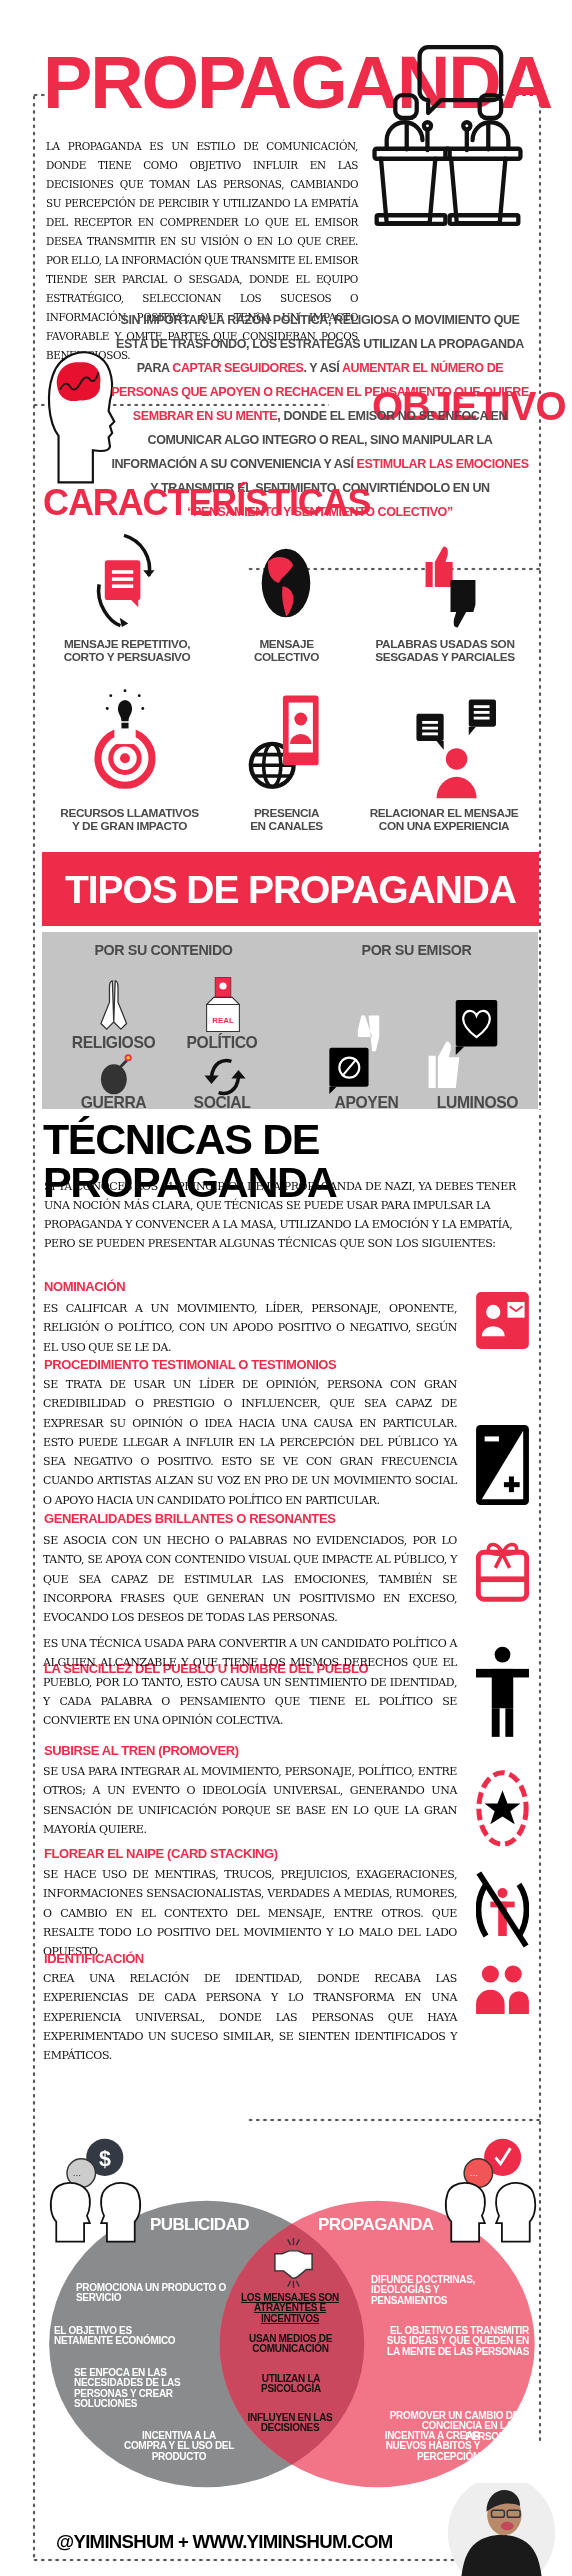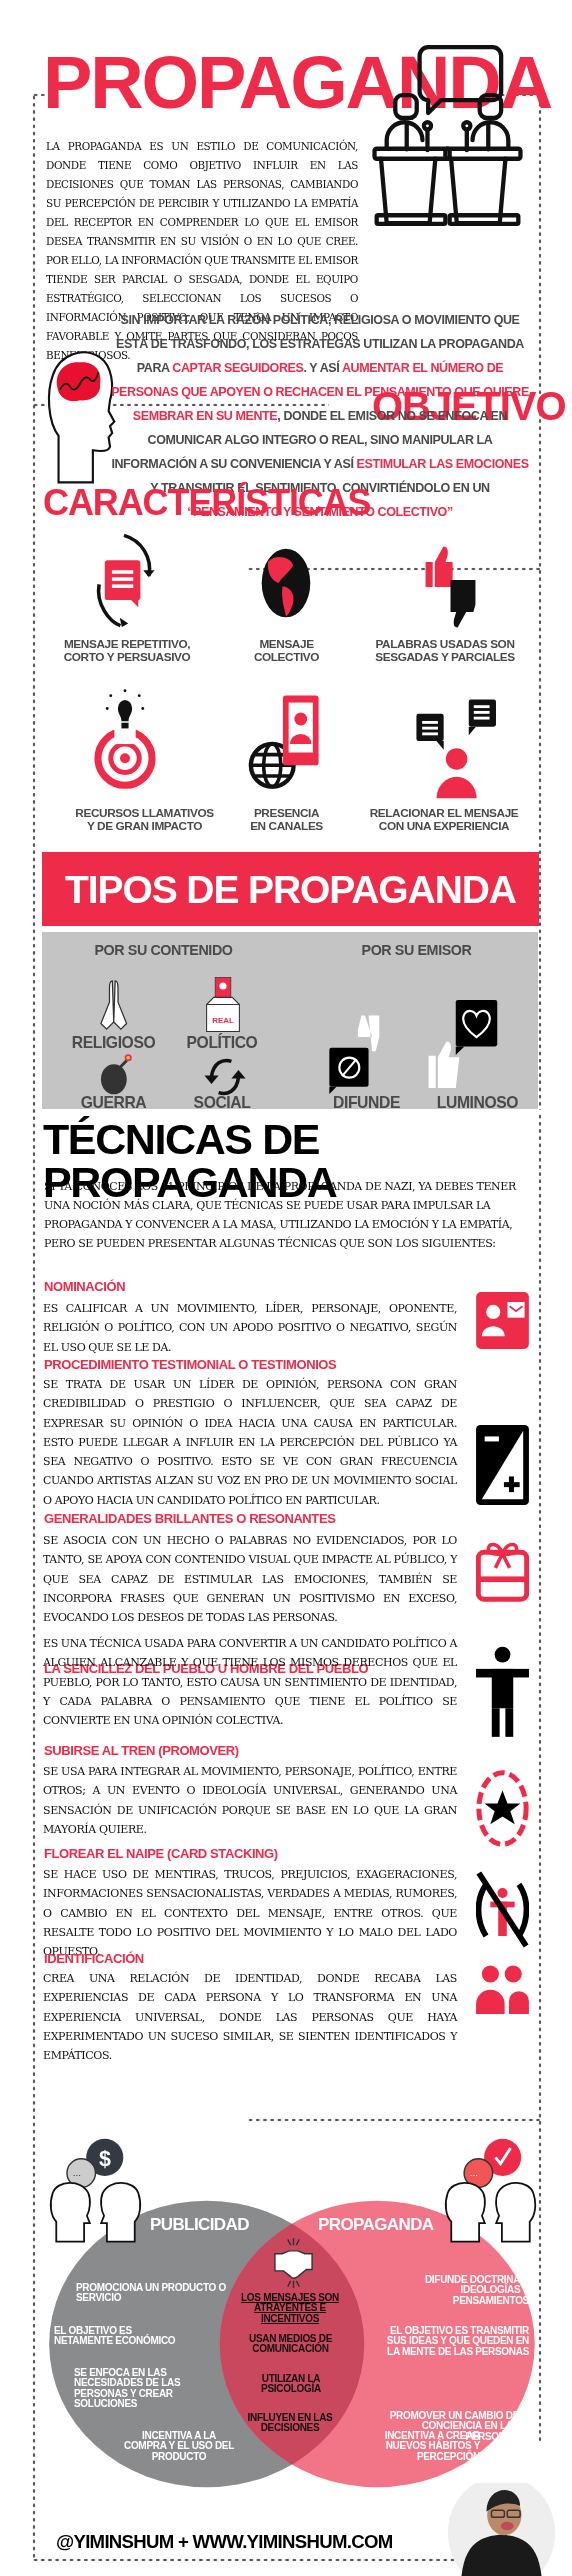--- a/index.html
+++ b/index.html
@@ -138,21 +138,21 @@
     <rect x="10" y="48" width="22" height="4" fill="#fff"></rect>
   <rect x="75" y="2" width="38" height="38" rx="3" fill="#111"></rect>
     <path d="M75 40 l0 12 l10 -12z" fill="#111"></path>
   <rect x="82" y="10" width="22" height="4" fill="#fff"></rect>
     <rect x="82" y="18" width="22" height="4" fill="#fff"></rect>
     <rect x="82" y="26" width="22" height="4" fill="#fff"></rect>
   <circle cx="58" cy="85" r="15" fill="#ef2b4a"></circle>
     <path d="M30 140 a28 30 0 0 1 56 0z" fill="#ef2b4a"></path>
 </svg>
 
-<div class="carac-item" style="left:57px; top:807px; width:175px;">
+<div class="carac-item" style="left:42px; top:807px; width:175px;">
   <div>RECURSOS LLAMATIVOS</div>
   <div>Y DE GRAN IMPACTO</div>
 </div>
 <div class="carac-item" style="left:240px; top:807px; width:93px;">
   <div>PRESENCIA</div>
   <div>EN CANALES</div>
 </div>
 <div class="carac-item" style="left:351px; top:807px; width:186px;">
   <div>RELACIONAR EL MENSAJE</div>
   <div>CON UNA EXPERIENCIA</div>
@@ -206,21 +206,21 @@
     <circle cx="28" cy="78" r="14" fill="none" stroke="#fff" stroke-width="3"></circle>
     <path d="M18 90 l20 -24" stroke="#fff" stroke-width="3"></path>
   </svg>
   <svg class="abs" style="left:132px; top:68px;" width="79" height="93" viewBox="0 0 110 130">
     <rect x="40" y="0" width="58" height="65" rx="3" fill="#000"></rect>
     <path d="M40 65 v12 l12 -12z" fill="#000"></path>
     <path d="M69 52 C50 38 48 28 52 20 C56 13 66 14 69 22 C72 14 82 13 86 20 C90 28 88 38 69 52Z" fill="none" stroke="#fff" stroke-width="3"></path>
     <path d="M2 78 h10 v45 H2z M15 123 V80 l12 -22 c6 0 7 6 6 12 l-3 10 h15 l-5 43z" fill="#fff"></path>
   </svg>
 
-  <div class="type-label" style="left:21.5px; top:162px; width:100px; font-size:15.7px;">DIFUNDE</div>
+  <div class="type-label" style="left:21.5px; top:162px; width:100px; font-size:15.7px;">APOYEN</div>
   <div class="type-label" style="left:129px; top:162px; width:107px; font-size:15.7px;text-align:center;">LUMINOSO</div>
 </div>
 
 <div class="abs title-big" style="left:43px; top:1118px; font-size:43px; color:#000; letter-spacing:-1.4px;">TÉCNICAS DE PROPAGANDA</div>
 
 <div class="abs serif-body" style="left:44px; top:1177px; width:472px; font-size:11px; line-height:19px; text-align:left;">Si ya conoces los 11 principios de la propaganda de Nazi, ya debes tener una noción más clara, que técnicas se puede usar para impulsar la propaganda y convencer a la masa, utilizando la emoción y la empatía, pero se pueden presentar algunas técnicas que son los siguientes:</div>
 
 <div class="tech-head" style="top:1279px;">NOMINACIÓN</div>
 <div class="tech-body serif-body" style="top:1299px; line-height:19.3px;">Es calificar a un movimiento, líder, personaje, oponente, religión o político, con un apodo positivo o negativo, según el uso que se le da.</div>
 <svg class="tech-icon" style="top:1292px;" viewBox="0 0 74 80">
@@ -323,21 +323,21 @@
 <div class="venn-text" style="left:76px; top:2283px; width:157px; color:#fff;">PROMOCIONA UN PRODUCTO O SERVICIO</div>
 <div class="venn-text" style="left:54px; top:2326px; width:132px; color:#fff;">EL OBJETIVO ES NETAMENTE ECONÓMICO</div>
 <div class="venn-text" style="left:74px; top:2368px; width:143px; color:#fff;">SE ENFOCA EN LAS NECESIDADES DE LAS PERSONAS Y CREAR SOLUCIONES</div>
 <div class="venn-text" style="left:122px; top:2431px; width:114px; color:#fff;text-align:center;">INCENTIVA A LA COMPRA Y EL USO DEL PRODUCTO</div>
 
 <div class="venn-text" style="left:233px; top:2293px; width:114px; color:#111; text-align:center;text-decoration:underline;">LOS MENSAJES SON ATRAYENTES E INCENTIVOS</div>
 <div class="venn-text" style="left:237px; top:2334px; width:107px; color:#111; text-align:center;">USAN MEDIOS DE COMUNICACIÓN</div>
 <div class="venn-text" style="left:248px; top:2374px; width:86px; color:#111; text-align:center;">UTILIZAN LA PSICOLOGÍA</div>
 <div class="venn-text" style="left:233px; top:2413px; width:114px; color:#111; text-align:center;">INFLUYEN EN LAS DECISIONES</div>
 
-<div class="venn-text" style="left:386px; top:2275px; width:143px; color:#fff; text-align:right;">DIFUNDE DOCTRINAS, IDEOLOGÍAS Y PENSAMIENTOS</div>
+<div class="venn-text" style="left:371px; top:2275px; width:143px; color:#fff; ">DIFUNDE DOCTRINAS, IDEOLOGÍAS Y PENSAMIENTOS</div>
 <div class="venn-text" style="left:379px; top:2326px; width:150px; color:#fff; text-align:right;">EL OBJETIVO ES TRANSMITIR SUS IDEAS Y QUE QUEDEN EN LA MENTE DE LAS PERSONAS</div>
 <div class="venn-text" style="left:372px; top:2383px; width:147px; color:#fff; text-align:right;margin-top:28px;">PROMOVER UN CAMBIO DE CONCIENCIA EN LAS PERSONAS</div>
 <div class="venn-text" style="left:358px; top:2431px; width:122px; color:#fff; text-align:right;">INCENTIVA A CREAR NUEVOS HÁBITOS Y PERCEPCIÓN</div>
 
 <div class="abs title-big" style="left:56px; top:2533px; font-size:18.6px; color:#000; letter-spacing:-0.7px;">@YIMINSHUM + WWW.YIMINSHUM.COM</div>
 
 <svg class="abs" style="left:447px; top:2483px;" width="109" height="93" viewBox="0 0 152 130">
   <ellipse cx="76" cy="70" rx="75" ry="80" fill="#eeeeee"></ellipse>
   <path d="M20 130 c5 -40 20 -55 56 -58 c36 3 51 18 56 58z" fill="#1a1a1a"></path>
   <ellipse cx="80" cy="45" rx="24" ry="28" fill="#b98a6a"></ellipse>

